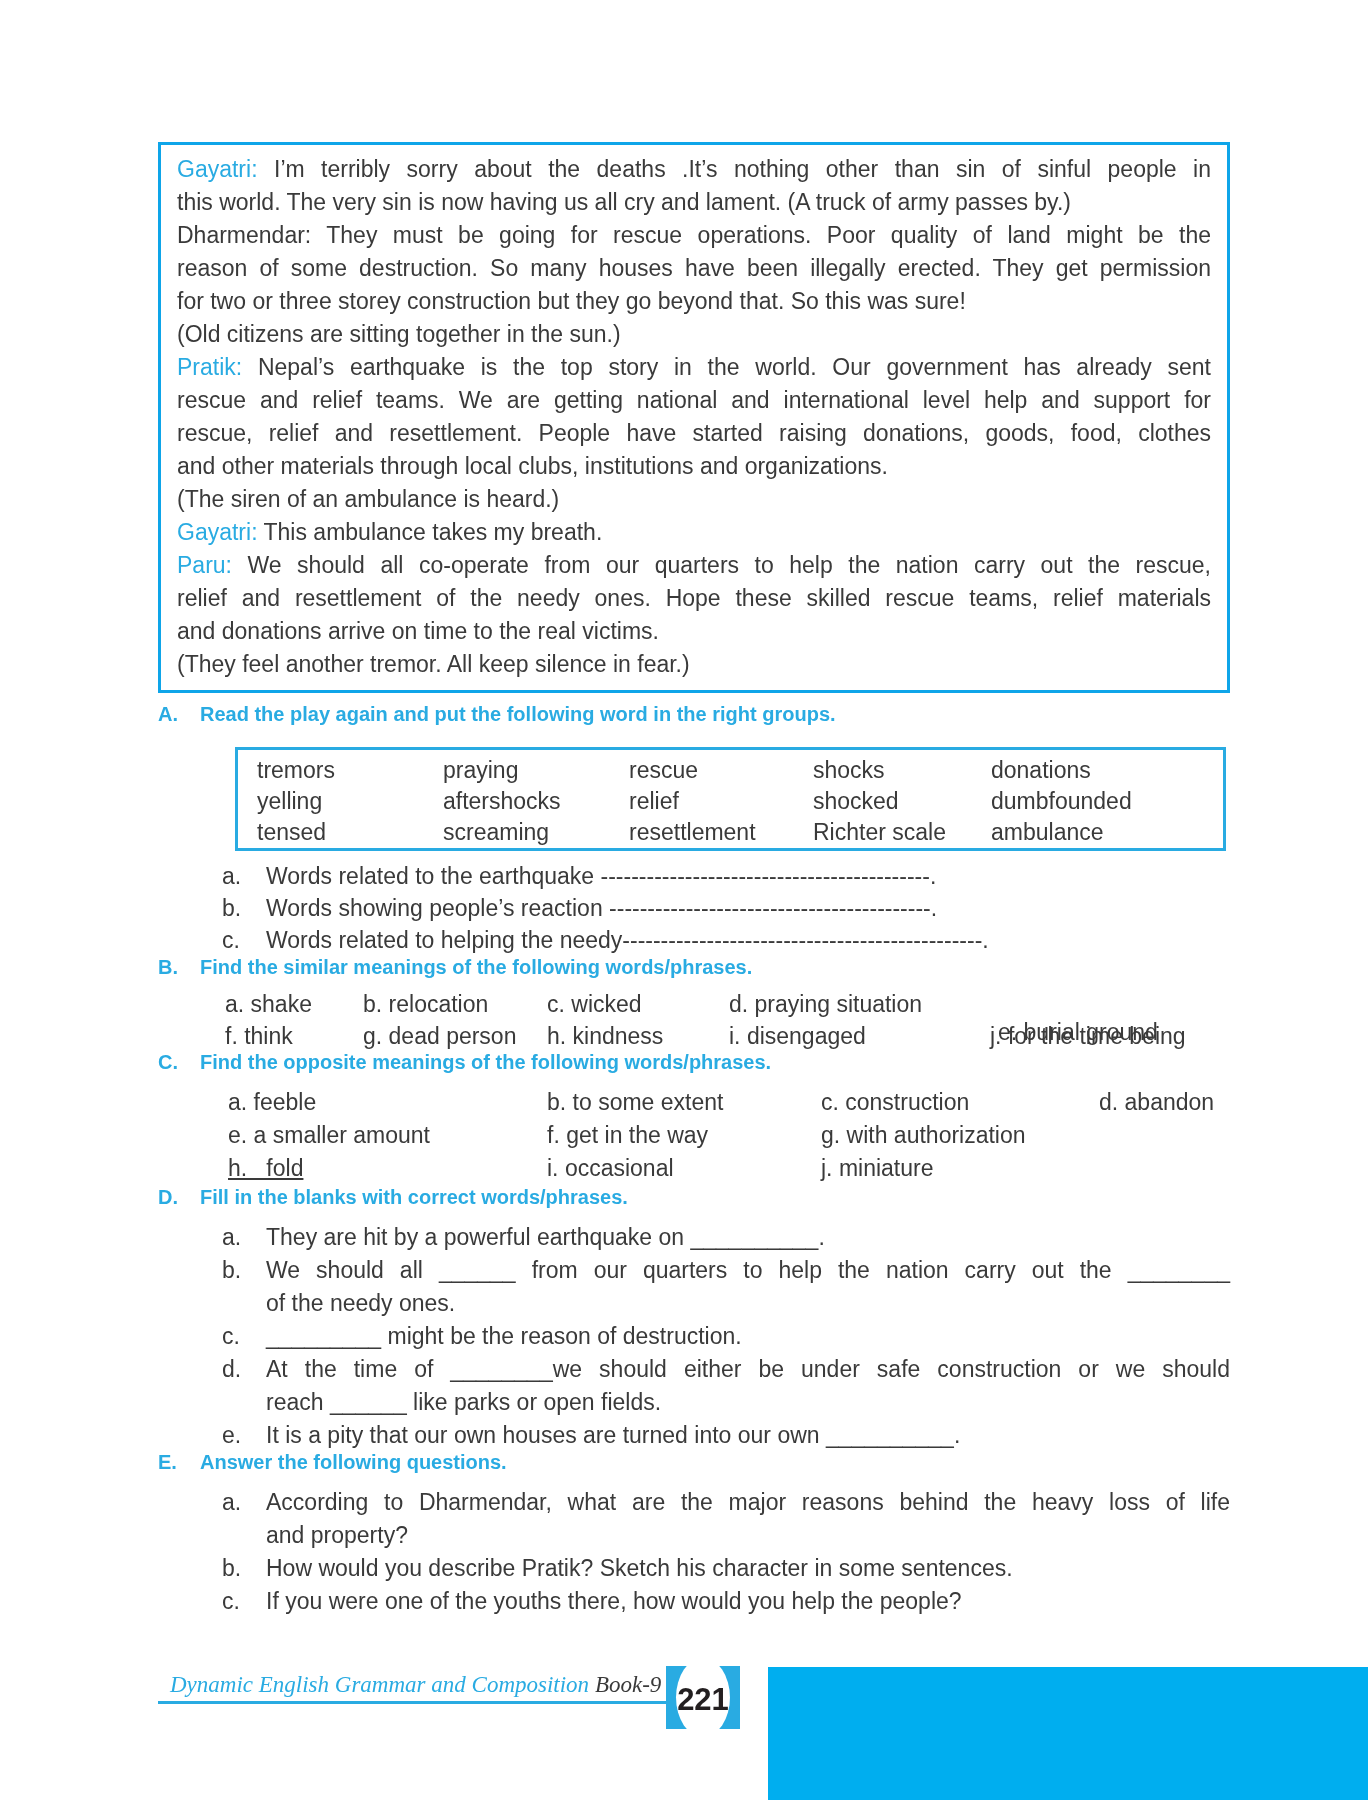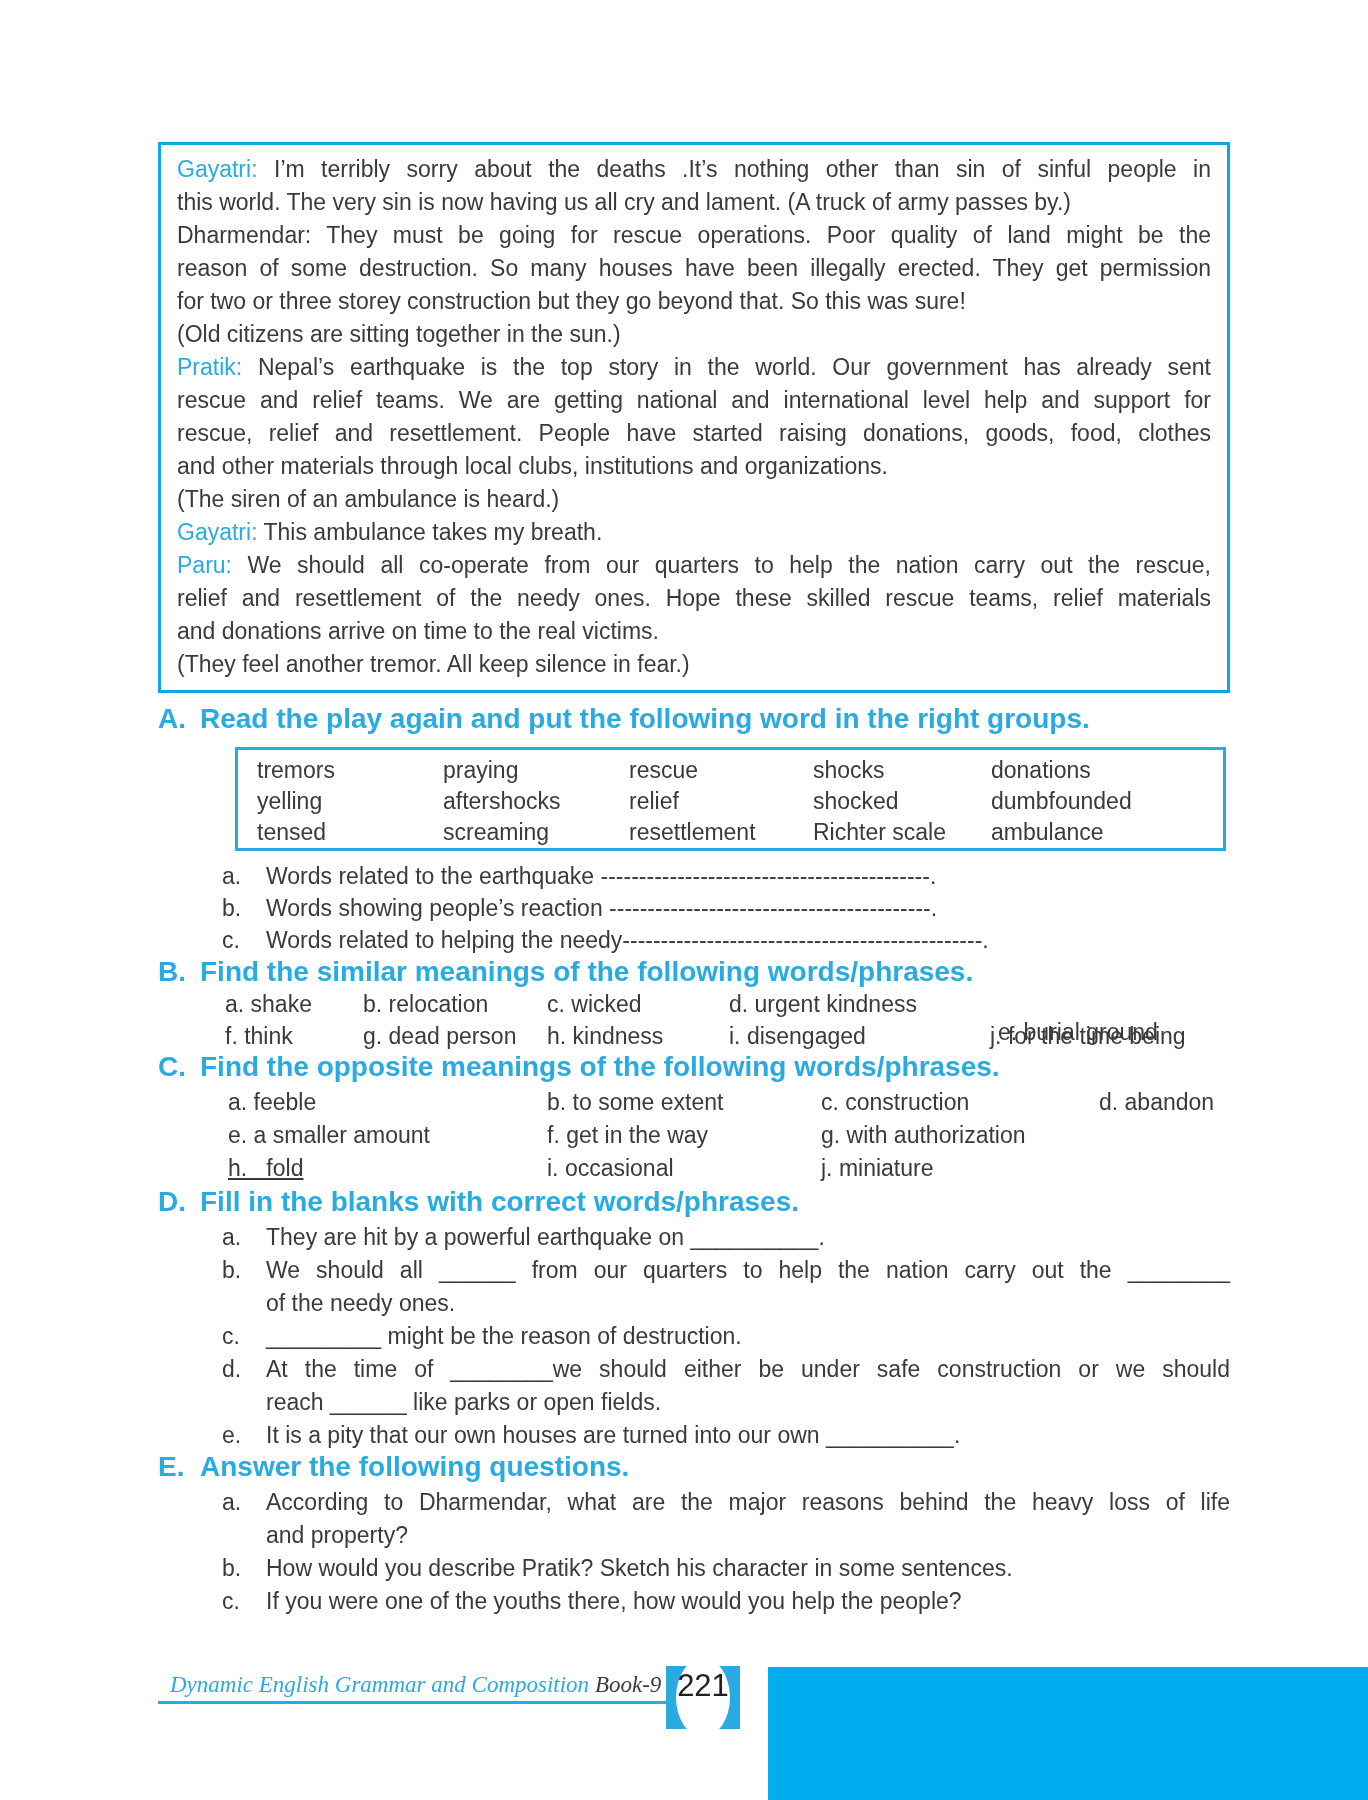--- a/index.html
+++ b/index.html
@@ -8,21 +8,21 @@
 
   
   .dialogue-box{position:absolute;left:158px;top:142px;width:1072px;height:551px;
     box-sizing:border-box;border:3px solid #0ea5e9;padding:8px 16px 0 16px;
     font-size:23px;line-height:33px;}
   .dlg{min-height:33px;text-align:justify;}
   .jl{text-align:justify;text-align-last:justify;}
   .spk{color:#29ABE2;}
 
   
-  .heading{position:absolute;left:158px;width:1072px;font-size:28px;font-weight:bold;color:#29ABE2;}
+  .heading{position:absolute;left:158px;width:1072px;font-size:20px;font-weight:bold;color:#29ABE2;}
   .h-ltr{display:inline-block;width:42px;}
 
   
   .word-box{position:absolute;left:235px;top:747px;width:991px;height:104px;box-sizing:border-box;
     border:3px solid #29ABE2;padding:5px 16px 0 19px;display:grid;
     grid-template-columns:186px 186px 184px 178px auto;font-size:23px;line-height:31px;}
   .wb-cell{white-space:nowrap;}
 
   
   .ex-block{position:absolute;left:158px;width:1072px;font-size:23px;}
@@ -43,22 +43,22 @@
   .col-cell{position:absolute;top:0;white-space:nowrap;}
 
   
   .footer-title{position:absolute;left:170px;top:1672px;font-family:"Liberation Serif","DejaVu Serif",serif;
     font-style:italic;font-size:23px;color:#29ABE2;white-space:nowrap;}
   .footer-title .book-part{color:#3a3a3a;}
   .footer-rule{position:absolute;left:158px;top:1701px;width:510px;height:3px;background:#29ABE2;}
   .page-badge{position:absolute;left:666px;top:1666px;width:74px;height:63px;background:#29ABE2;}
   .badge-ellipse{position:absolute;left:10px;top:-8px;width:54px;height:79px;background:#fff;
     border-radius:50%;z-index:1;}
-  .badge-num{position:absolute;left:0;top:2px;width:100%;text-align:center;z-index:2;
-    font-size:31px;font-weight:normal;color:#231f20;}
+  .badge-num{position:absolute;left:0;top:16px;width:100%;text-align:center;z-index:2;
+    font-size:31px;font-weight:bold;color:#231f20;}
   .corner-rect{position:absolute;left:768px;top:1667px;width:600px;height:133px;background:#00AEEF;}
 </style>
 </head>
 <body>
 
 <div class="page">
 
   <div class="dialogue-box">
       <div class="dlg jl"><span class="spk">Gayatri:</span> I’m terribly sorry about the deaths .It’s nothing other than sin of sinful people in</div>
       <div class="dlg">this world. The very sin is now having us all cry and lament. (A truck of army passes by.)</div>
@@ -117,21 +117,21 @@
 
   <div class="heading" style="top:956px">
     <span class="h-ltr">B.</span><span>Find the similar meanings of the following words/phrases.</span>
   </div>
 
   <div class="col-block col-b">
       <div class="col-row">
         <span class="col-cell" style="left: 67px;">a. shake</span>
         <span class="col-cell" style="left: 205px;">b. relocation</span>
         <span class="col-cell" style="left: 389px;">c. wicked</span>
-        <span class="col-cell" style="left: 571px;">d. urgent kindness</span>
+        <span class="col-cell" style="left: 571px;">d. praying situation</span>
         <span class="col-cell" style="left: 840px; margin-top: 28px;">e. burial ground</span>
       </div>
       <div class="col-row">
         <span class="col-cell" style="left: 67px;">f. think</span>
         <span class="col-cell" style="left: 205px;">g. dead person</span>
         <span class="col-cell" style="left: 389px;">h. kindness</span>
         <span class="col-cell" style="left: 571px;">i. disengaged</span>
         <span class="col-cell" style="left: 832px;">j. for the time being</span>
       </div>
     </div>

